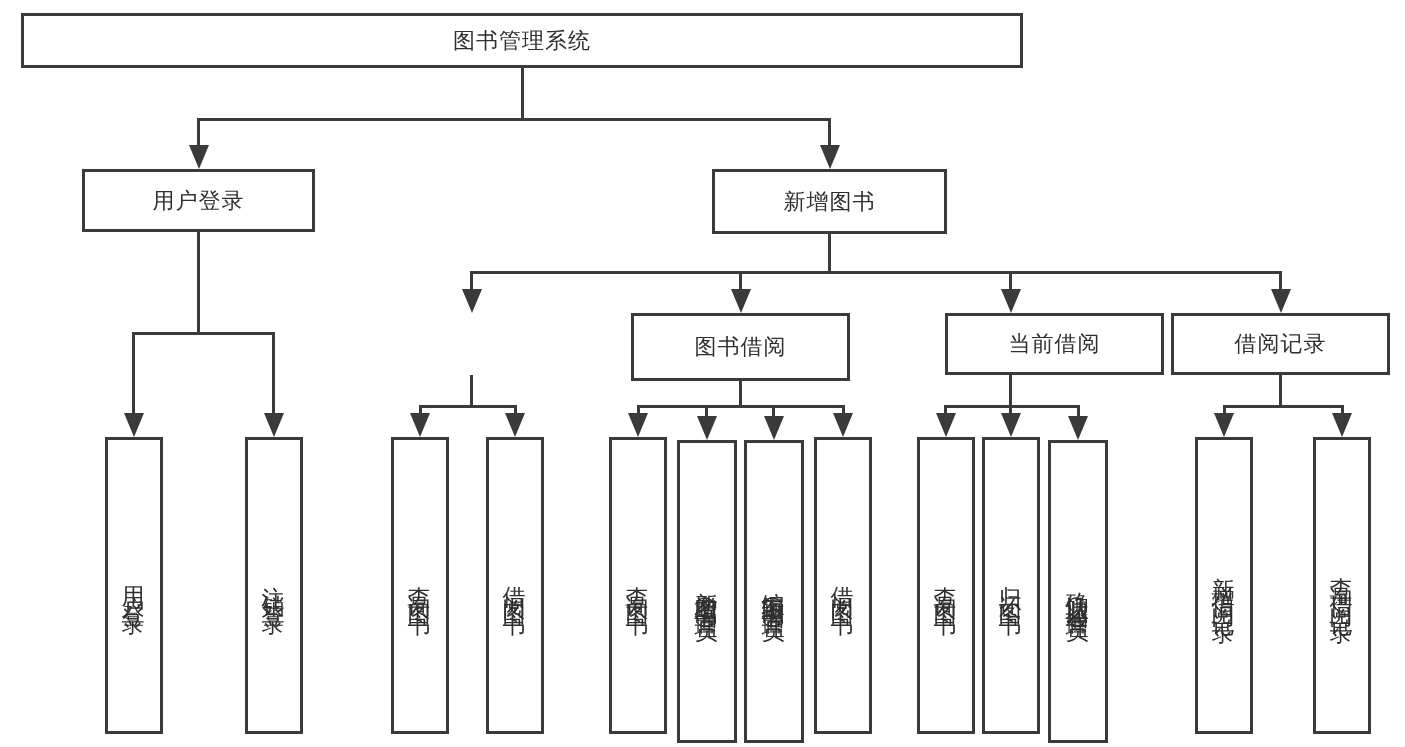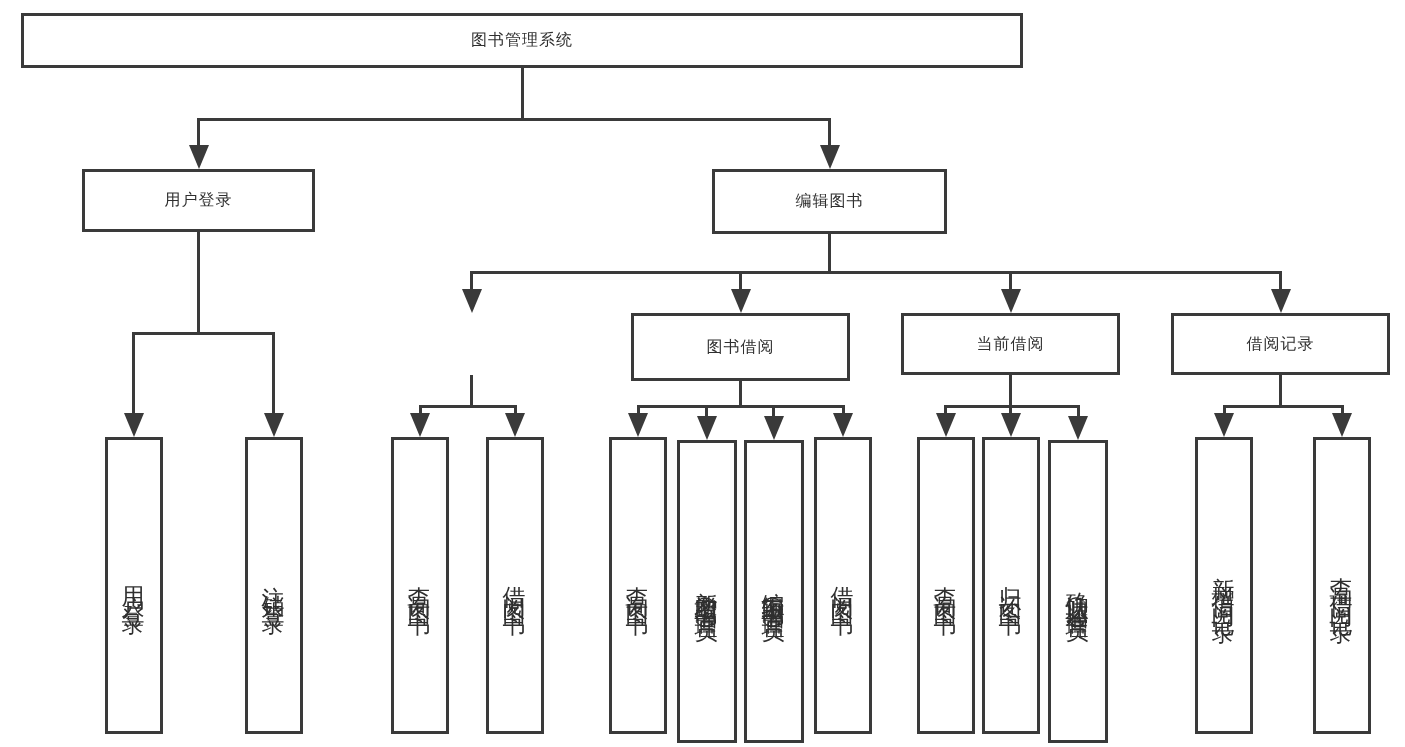--- a/index.html
+++ b/index.html
@@ -18,21 +18,21 @@
     overflow:hidden;
     font-family:"Liberation Sans","DejaVu Sans",sans-serif;
     color:var(--text);
   }
   .hbox{
     position:absolute;
     box-sizing:border-box;
     background:var(--box-bg);
     border:3px solid var(--box-border);
     display:flex;align-items:center;justify-content:center;
-    font-size:16px;letter-spacing:1px;
+    font-size:22px;letter-spacing:1px;
     z-index:2;
   }
   .vbox{
     position:absolute;
     box-sizing:border-box;
     background:var(--box-bg);
     border:3px solid var(--box-border);
     display:flex;align-items:center;justify-content:center;
     writing-mode:vertical-rl;
     text-orientation:mixed;
@@ -65,24 +65,24 @@
   }
 </style>
 </head>
 <body>
 
 <div id="canvas">
 
   <div class="hbox" style="left:21px;top:13px;width:1002px;height:55px">图书管理系统</div>
 
   <div class="hbox" style="left:82px;top:169px;width:233px;height:63px">用户登录</div>
-  <div class="hbox" style="left:712px;top:169px;width:235px;height:65px">编辑图书</div>
+  <div class="hbox" style="left:712px;top:169px;width:235px;height:65px">新增图书</div>
 
   <div class="hbox" style="left:631px;top:313px;width:219px;height:68px">图书借阅</div>
-  <div class="hbox" style="left:901px;top:313px;width:219px;height:62px">当前借阅</div>
+  <div class="hbox" style="left:945px;top:313px;width:219px;height:62px">当前借阅</div>
   <div class="hbox" style="left:1171px;top:313px;width:219px;height:62px">借阅记录</div>
 
   <div class="vbox sp-short" style="left:105px;top:437px;width:58px;height:297px">用户登录</div>
   <div class="vbox sp-short" style="left:245px;top:437px;width:58px;height:297px">注销登录</div>
 
   <div class="vbox sp-short" style="left:391px;top:437px;width:58px;height:297px">查询图书</div>
   <div class="vbox sp-short" style="left:486px;top:437px;width:58px;height:297px">借阅图书</div>
 
   <div class="vbox sp-short" style="left:609px;top:437px;width:58px;height:297px">查询图书</div>
   <div class="vbox sp-long" style="left:677px;top:440px;width:60px;height:303px">新增图书（管理员）</div>

